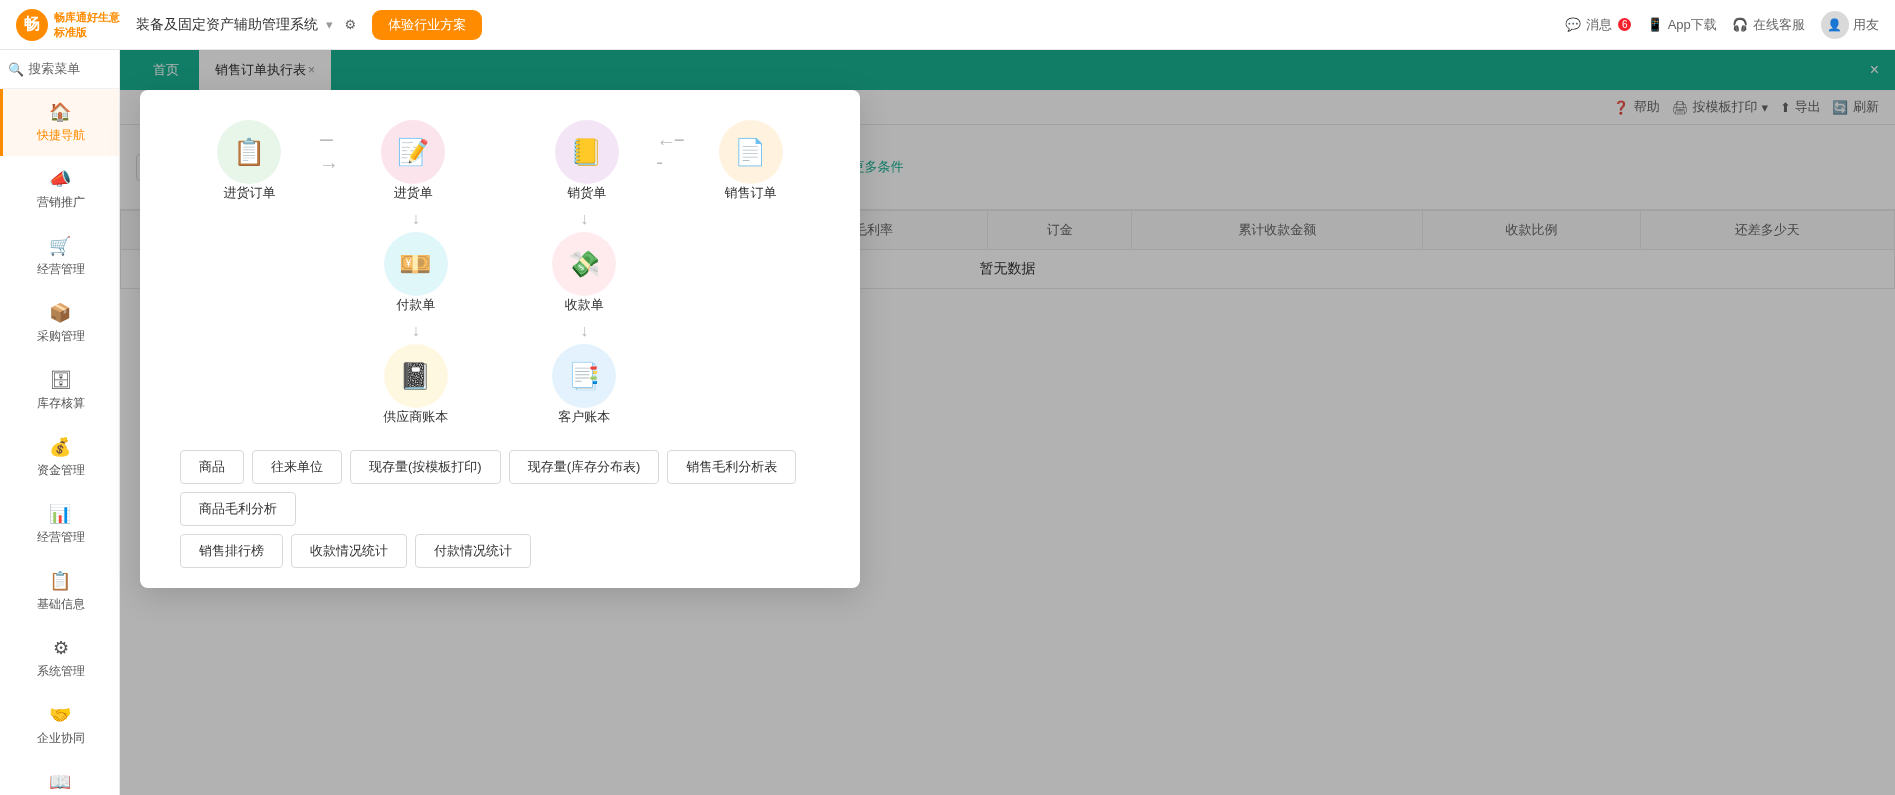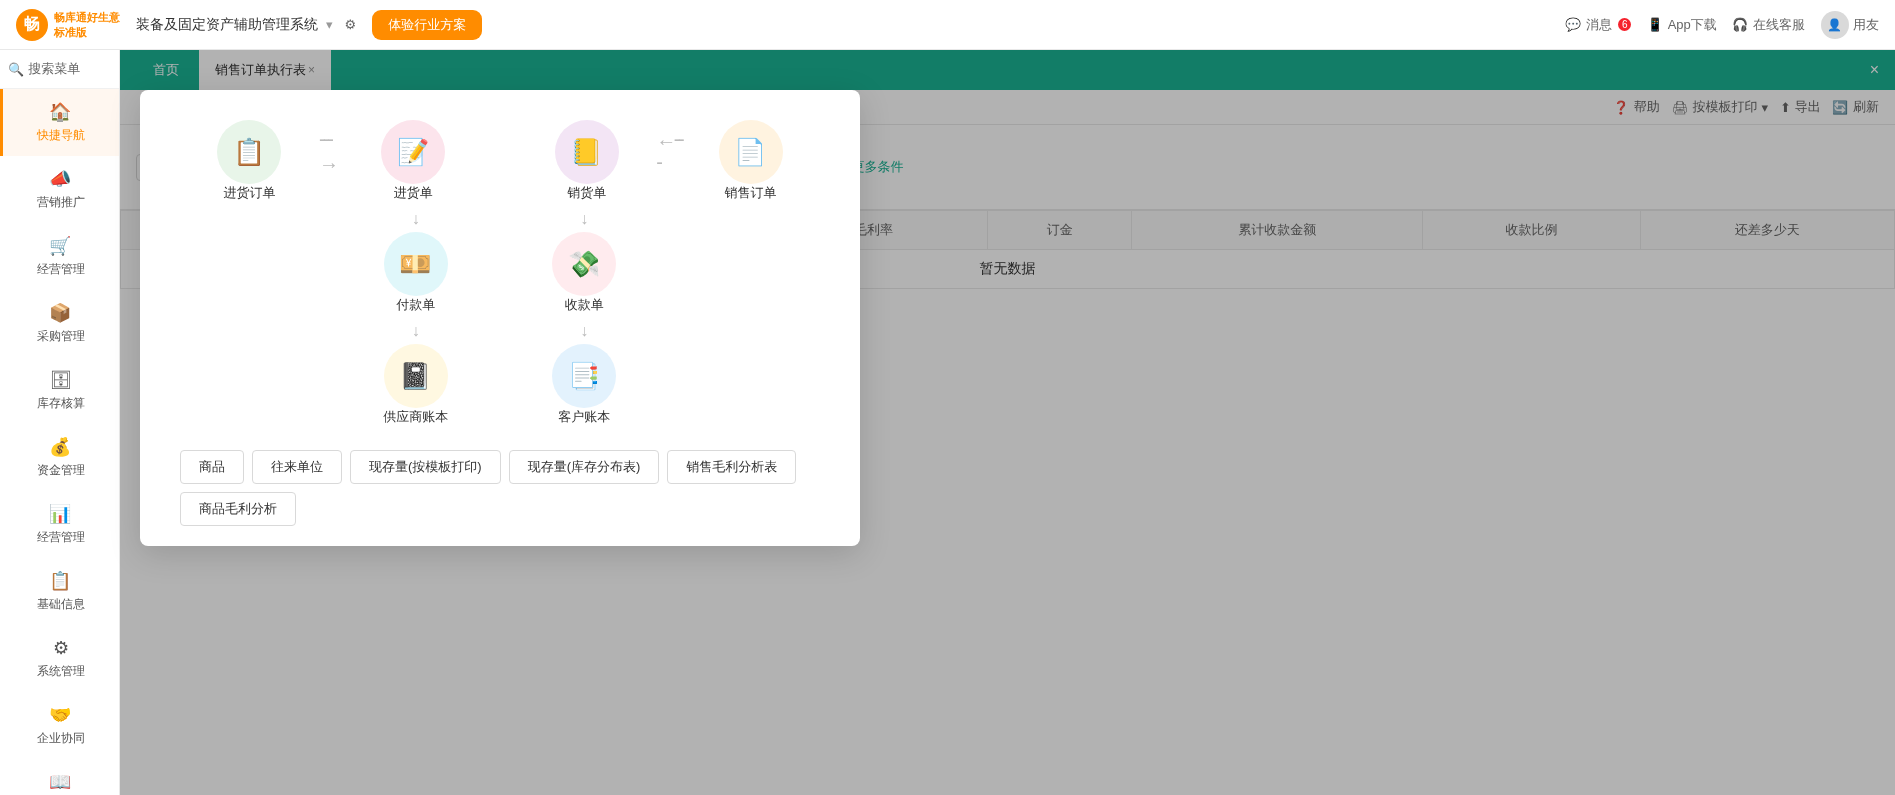--- a/index.html
+++ b/index.html
@@ -472,19 +472,24 @@
 
         <div class="common-functions">
           <div class="btn-grid">
             <button class="func-btn">商品</button>
             <button class="func-btn">往来单位</button>
             <button class="func-btn">现存量(按模板打印)</button>
             <button class="func-btn">现存量(库存分布表)</button>
             <button class="func-btn">销售毛利分析表</button>
             <button class="func-btn">商品毛利分析</button>
           </div>
+          <div class="btn-grid" style="margin-top:8px;">
+            <button class="func-btn">销售排行榜</button>
+            <button class="func-btn">收款情况统计</button>
+            <button class="func-btn">付款情况统计</button>
+          </div>
         </div>
 
       </div>
     </div>
 
   </div>
 </div>
 
 </body></html>

